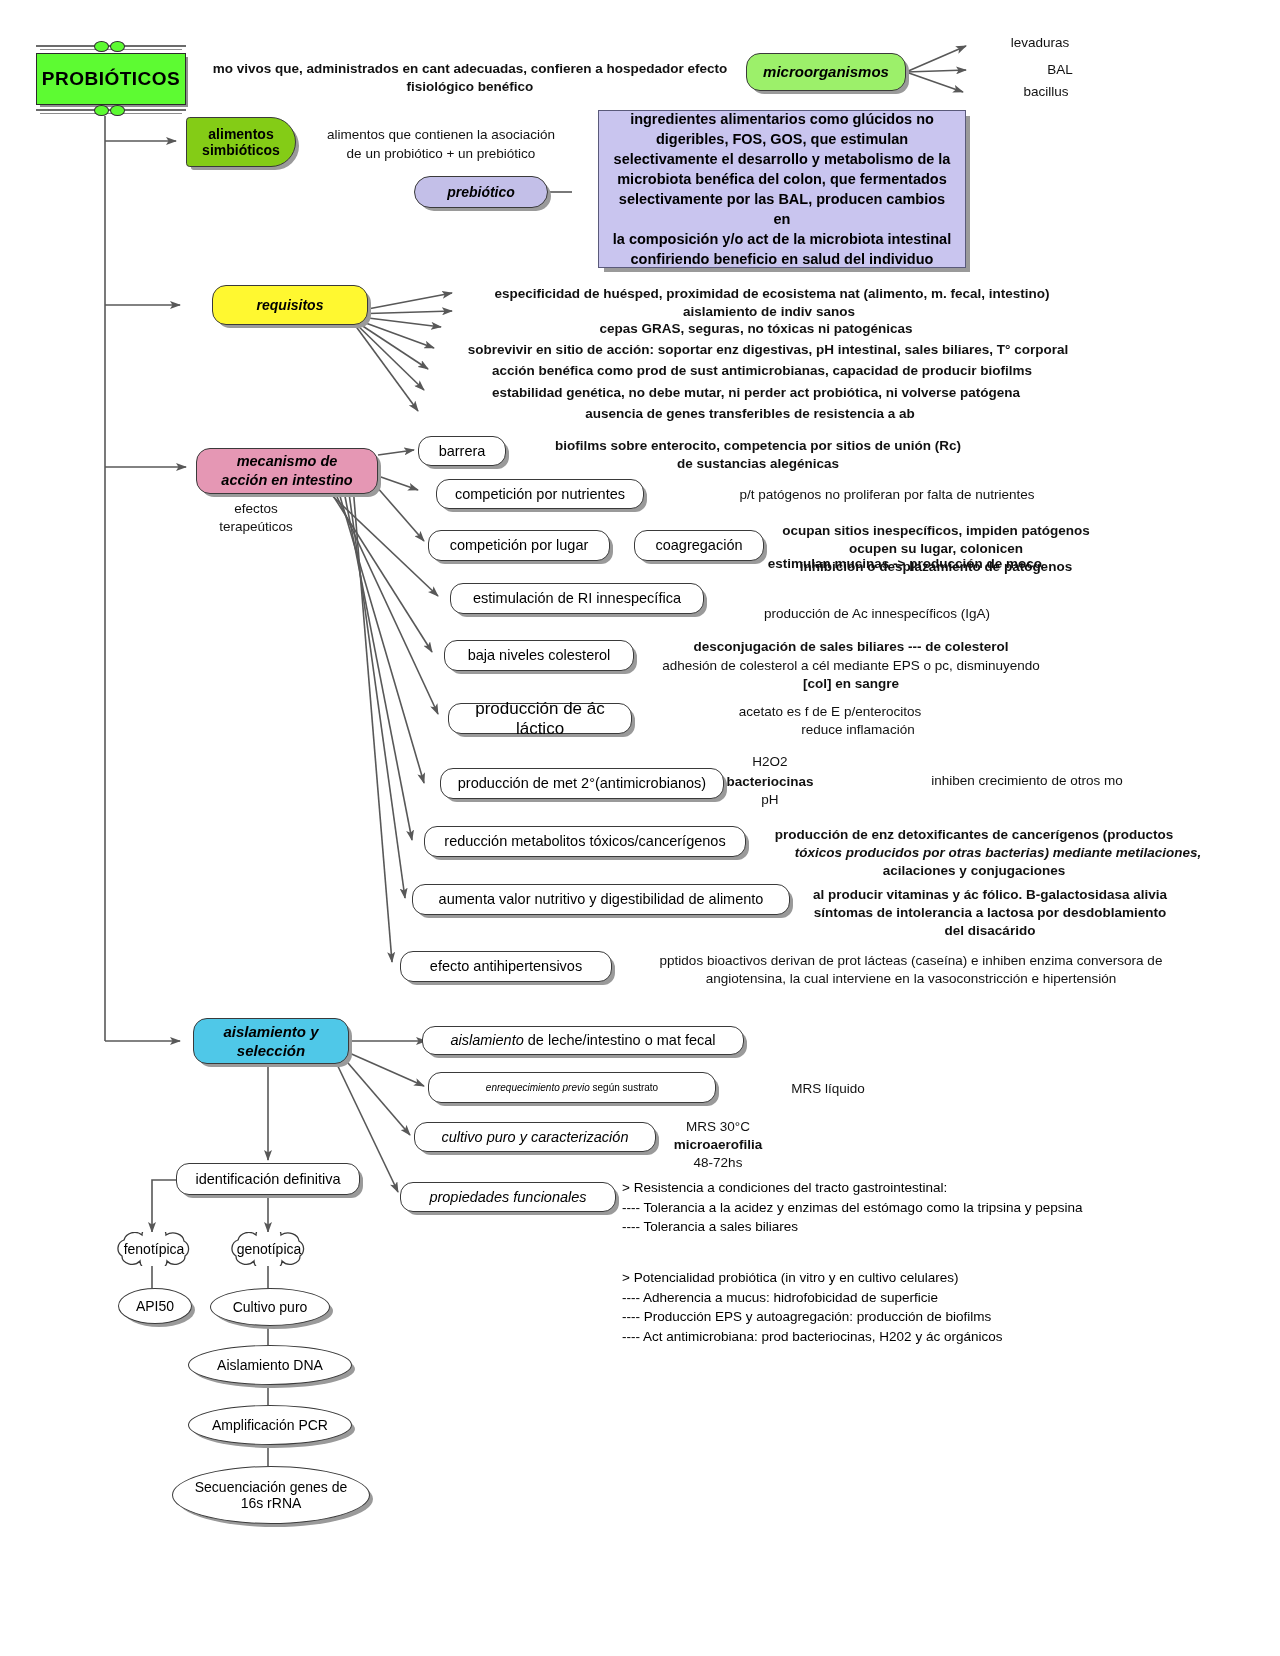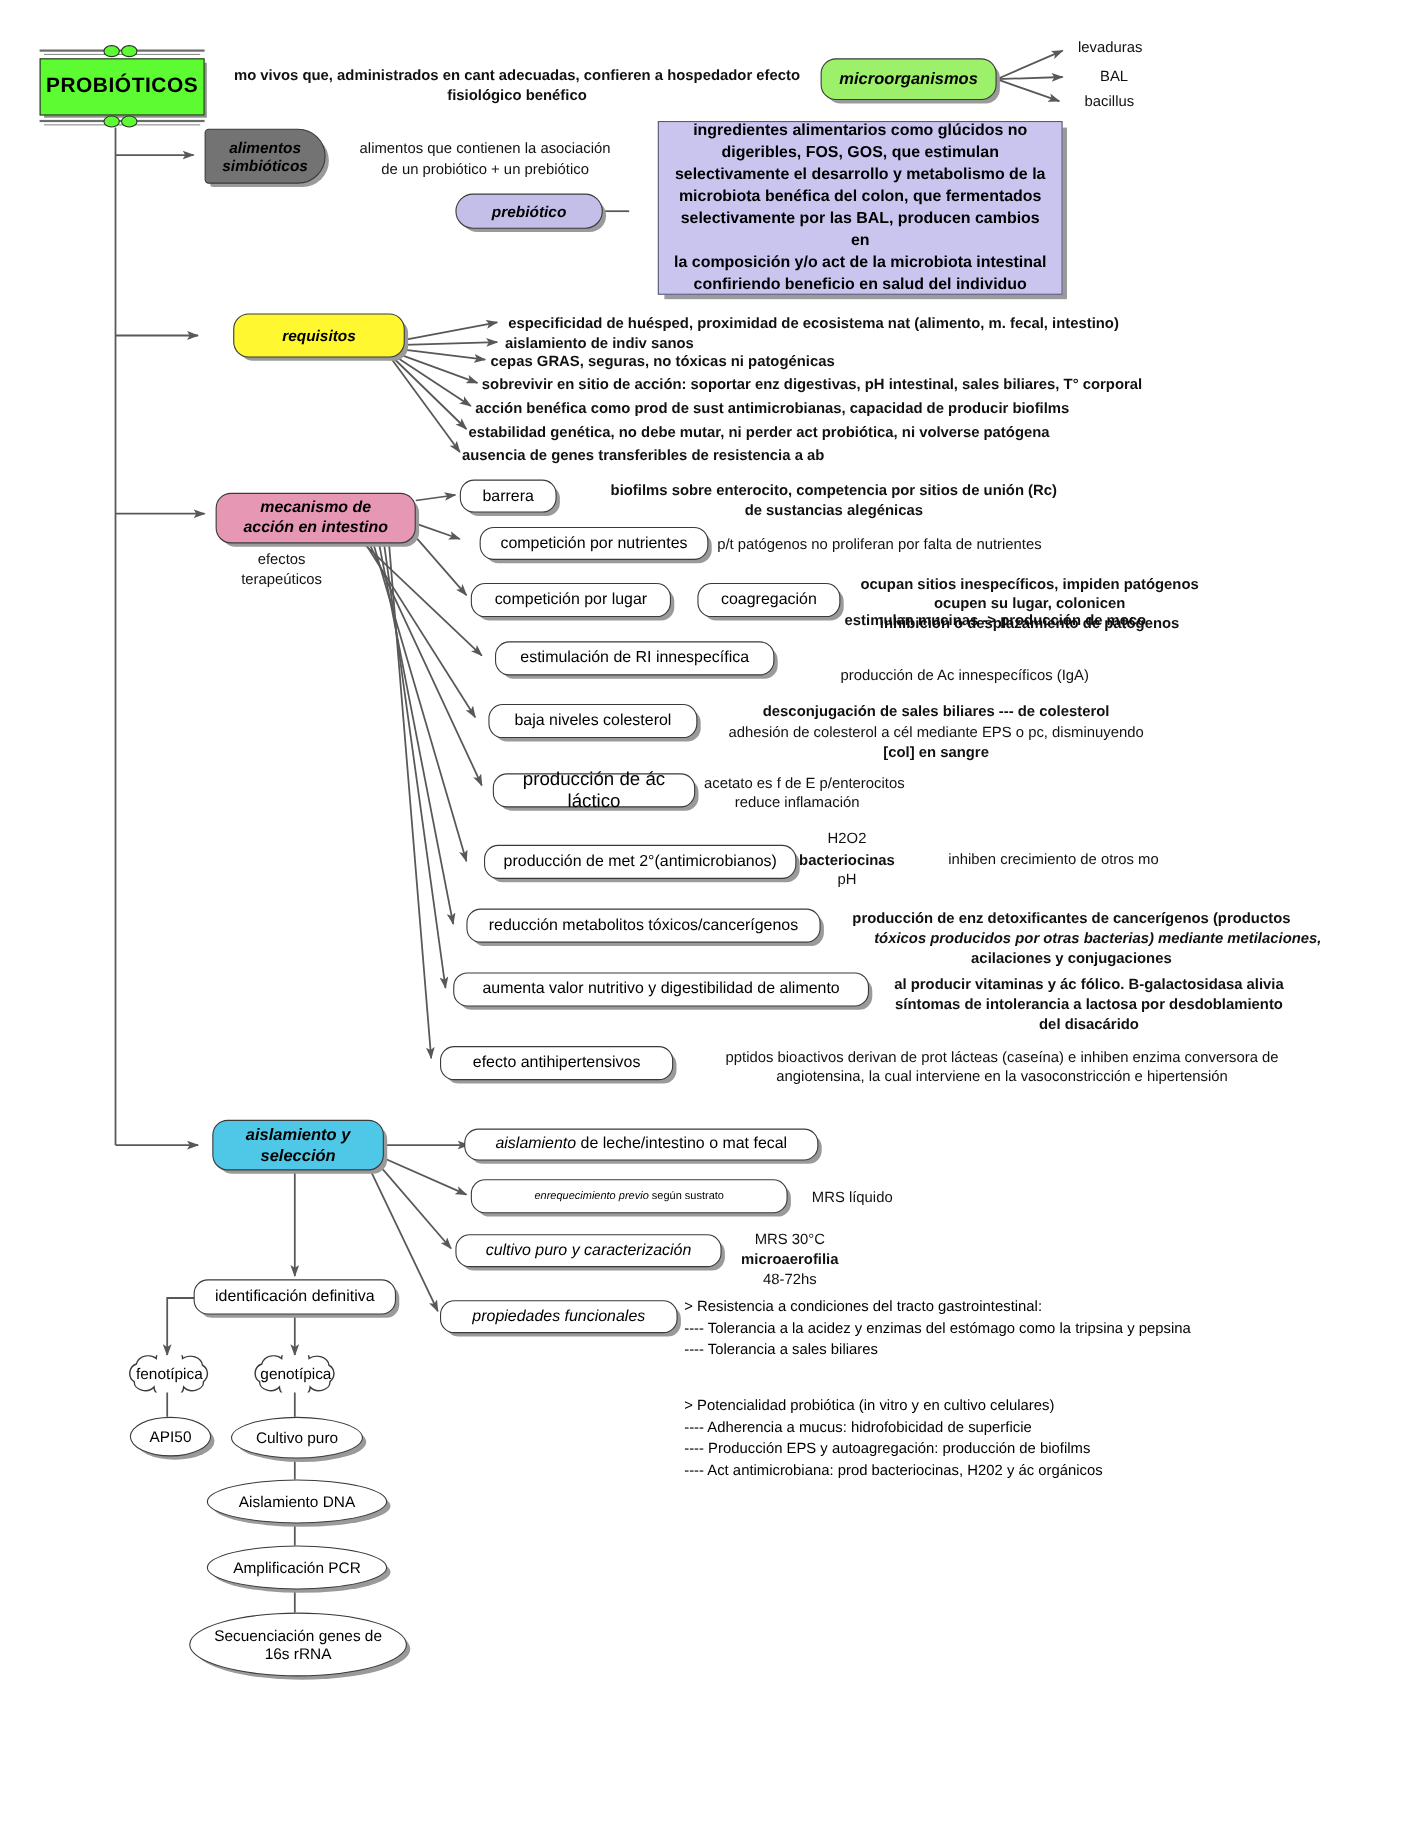--- a/index.html
+++ b/index.html
@@ -10,37 +10,37 @@
   .node{position:absolute;box-sizing:border-box;display:flex;align-items:center;justify-content:center;
         text-align:center;line-height:1.15;}
   .rrect{border:1.3px solid #3a3a3a;border-radius:13px;background:#fff;
          box-shadow:4px 4px 0 -1px #9a9a9a;}
 
   
   .n-probioticos{background:#5dfb32;border:1.4px solid #2b2b2b;font-weight:bold;font-size:19px;
                  letter-spacing:.5px;box-shadow:3px 3px 0 -1px #8f8f8f;}
   .n-micro{background:#9cf06a;border:1.4px solid #3a3a3a;border-radius:14px;font-style:italic;
            font-weight:bold;font-size:15px;box-shadow:4px 4px 0 -1px #9a9a9a;}
-  .n-simb{background:#737373;border:1.4px solid #3a3a3a;font-style:italic;font-weight:bold;
+  .n-simb{background:#84cc16;border:1.4px solid #3a3a3a;font-weight:bold;
           font-size:14px;border-radius:6px 40px 40px 6px;box-shadow:4px 4px 0 -1px #9a9a9a;}
   .n-prebio{background:#c3bfe8;border:1.4px solid #3a3a3a;border-radius:20px;font-style:italic;
             font-weight:bold;font-size:14px;box-shadow:4px 4px 0 -1px #9a9a9a;}
   .n-prebio-box{background:#c9c5ef;border:1.2px solid #5a5a7a;font-size:14.5px;font-weight:bold;
                 box-shadow:5px 5px 0 -1px #9a9a9a;padding:8px 10px;line-height:1.38;margin-left:26px;}
   .n-req{background:#fff830;border:1.4px solid #3a3a3a;border-radius:14px;font-style:italic;
          font-weight:bold;font-size:14px;box-shadow:4px 4px 0 -1px #9a9a9a;}
   .n-mec{background:#e597b4;border:1.4px solid #3a3a3a;border-radius:14px;font-style:italic;
          font-weight:bold;font-size:14.5px;box-shadow:4px 4px 0 -1px #9a9a9a;line-height:1.3;}
   .n-ais{background:#4fc8e8;border:1.4px solid #3a3a3a;border-radius:14px;font-style:italic;
          font-weight:bold;font-size:15px;box-shadow:4px 4px 0 -1px #9a9a9a;line-height:1.3;}
 
   
   .txt{position:absolute;font-size:13.5px;line-height:1.35;color:#111;}
   .txt.c{text-align:center;}
-  .txt.l{text-align:left;}
+  .txt.l{text-align:center;}
   .txt.b{font-weight:bold;}
 
   
   .deco{position:absolute;height:12px;}
   .deco .bar{position:absolute;left:0;right:0;top:5px;height:2px;background:#6b6b6b;}
   .deco .bar2{position:absolute;left:4px;right:4px;top:9px;height:1px;background:#8d8d8d;}
   .deco .blob{position:absolute;width:13px;height:9px;border-radius:50%;background:#5dfb32;
               border:1px solid #2f2f2f;top:1px;}
 
   

